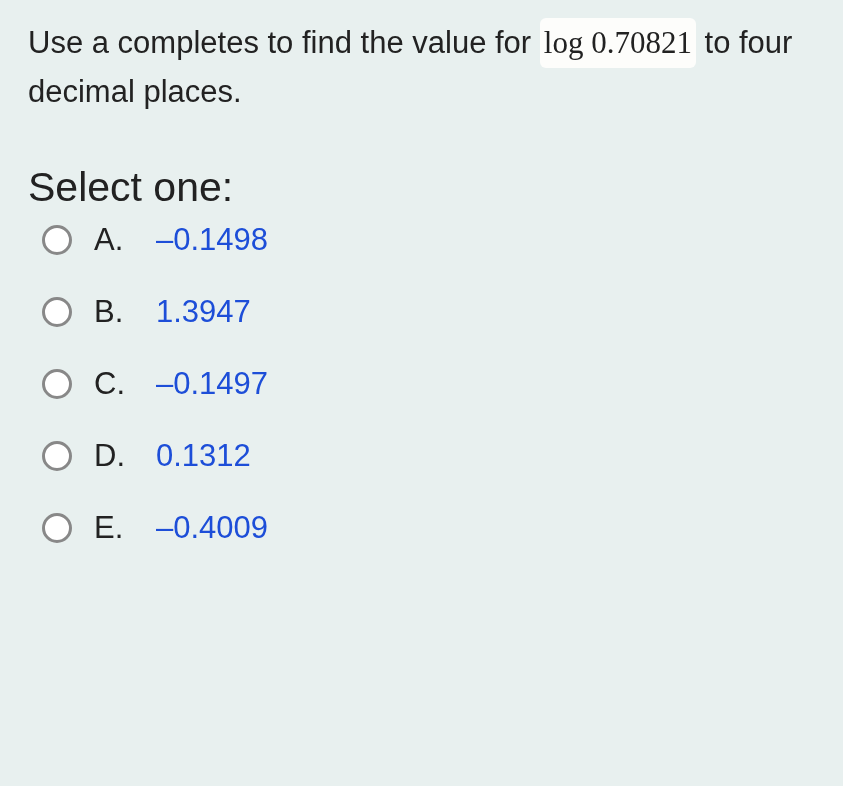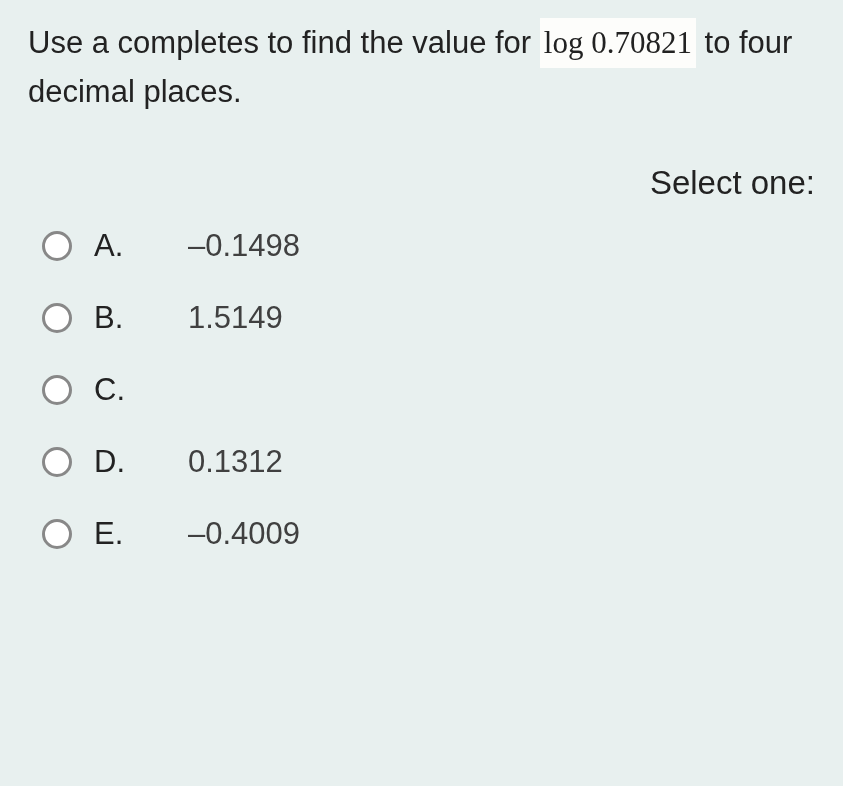--- a/index.html
+++ b/index.html
@@ -27,26 +27,26 @@
     color: #222;
     margin-bottom: 48px;
   }
   .math-img {
     display: inline-block;
     background: #fdfdfb;
     font-family: "Times New Roman", serif;
     font-size: 31px;
     padding: 1px 4px;
     vertical-align: baseline;
+    border-radius: 6px;
   }
   .select-label {
-    font-size: 33px;
+    font-size: 41px;
     color: #222;
-    margin-bottom: 26px;
-    text-align: right;
+    margin-bottom: 11px;
   }
   .options {
     display: flex;
     flex-direction: column;
     gap: 36px;
     padding-left: 14px;
   }
   .option-row {
     display: flex;
     align-items: center;
@@ -62,22 +62,21 @@
     flex-shrink: 0;
   }
   .opt-letter {
     font-size: 31px;
     color: #222;
     width: 40px;
     flex-shrink: 0;
   }
   .opt-text {
     font-size: 31px;
-    color: #404040;
-    margin-left: 32px;
+    color: #1d4ed8;
   }
 </style>
 </head>
 <body>
 
 <div class="container">
 
 
   <p class="question">
     <span>Use a completes to find the value for </span><span class="math-img">log 0.70821</span><span> to four decimal places.</span>
@@ -89,26 +88,27 @@
 
     <label class="option-row">
       <span class="radio"></span>
       <span class="opt-letter">A.</span>
       <span class="opt-text">–0.1498</span>
     </label>
 
     <label class="option-row">
       <span class="radio"></span>
       <span class="opt-letter">B.</span>
-      <span class="opt-text">1.5149</span>
+      <span class="opt-text">1.3947</span>
     </label>
 
     <label class="option-row">
       <span class="radio"></span>
       <span class="opt-letter">C.</span>
+      <span class="opt-text">–0.1497</span>
     </label>
 
     <label class="option-row">
       <span class="radio"></span>
       <span class="opt-letter">D.</span>
       <span class="opt-text">0.1312</span>
     </label>
 
     <label class="option-row">
       <span class="radio"></span>

